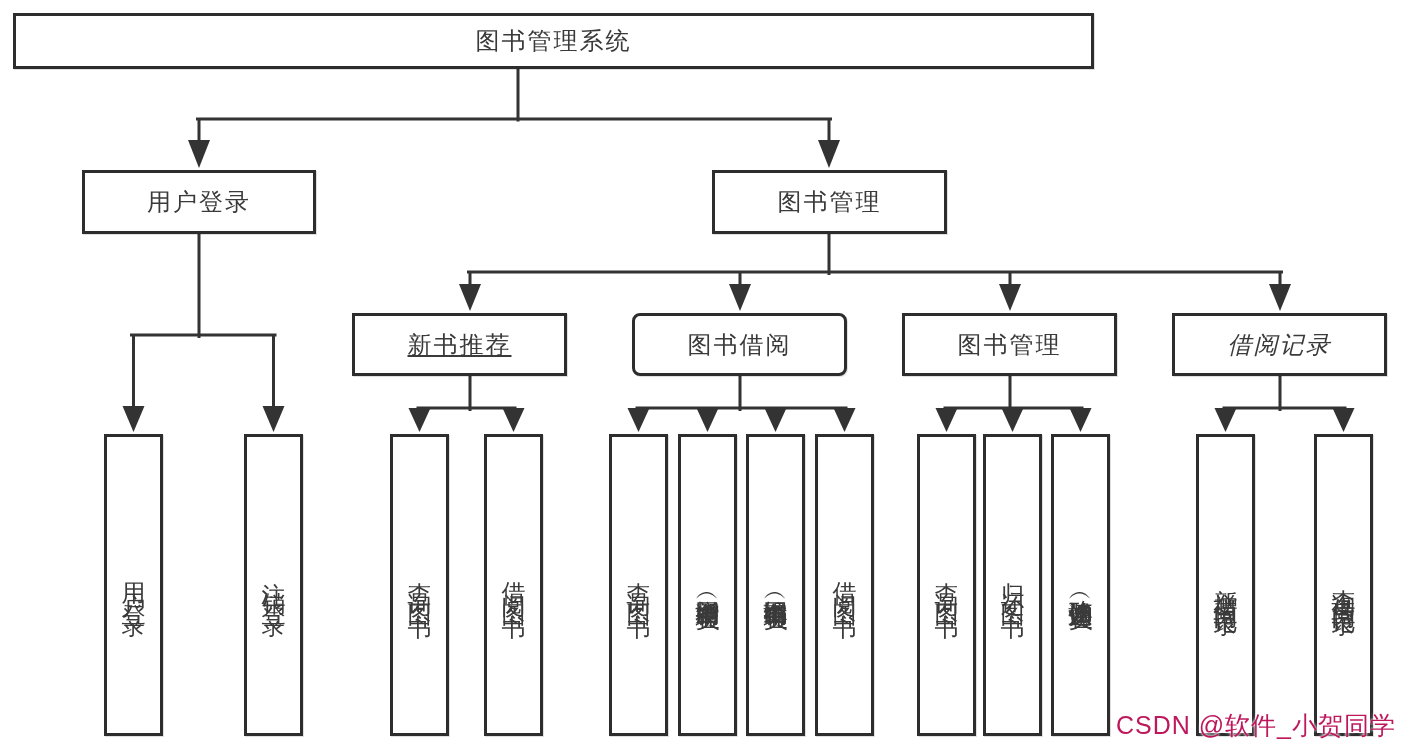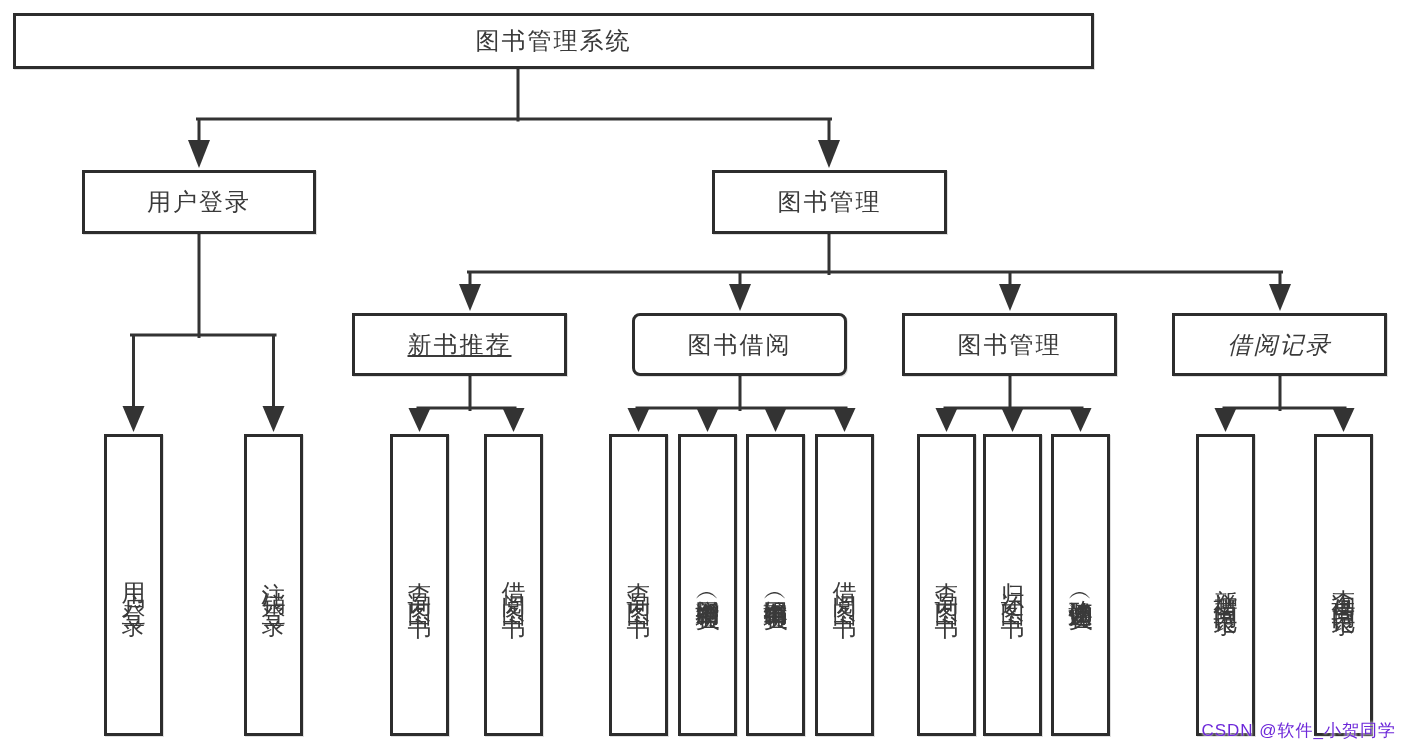--- a/index.html
+++ b/index.html
@@ -28,21 +28,21 @@
   .len4{letter-spacing:11px;}
   .len6{letter-spacing:5px;}
   .len9{letter-spacing:1px;}
   .x104{left:104px;} .x244{left:244px;}
   .x390{left:390px;} .x484{left:484px;}
   .x609{left:609px;} .x678{left:678px;} .x746{left:746px;} .x815{left:815px;}
   .x917{left:917px;} .x983{left:983px;} .x1051{left:1051px;}
   .x1196{left:1196px;} .x1314{left:1314px;}
   .watermark{
     position:absolute;right:9px;bottom:5px;z-index:10;
-    color:#6d28d9;font-size:17px;letter-spacing:1px;
+    color:#be185d;font-size:25px;letter-spacing:1px;
     text-shadow:0 0 3px #ffffff,0 0 3px #ffffff;
   }
 </style>
 </head>
 <body>
 
 <div class="stage">
 
   <svg class="connectors" viewBox="0 0 1405 747" xmlns="http://www.w3.org/2000/svg">
     <path fill="none" stroke="#333333" stroke-width="3" stroke-linecap="square" d="

